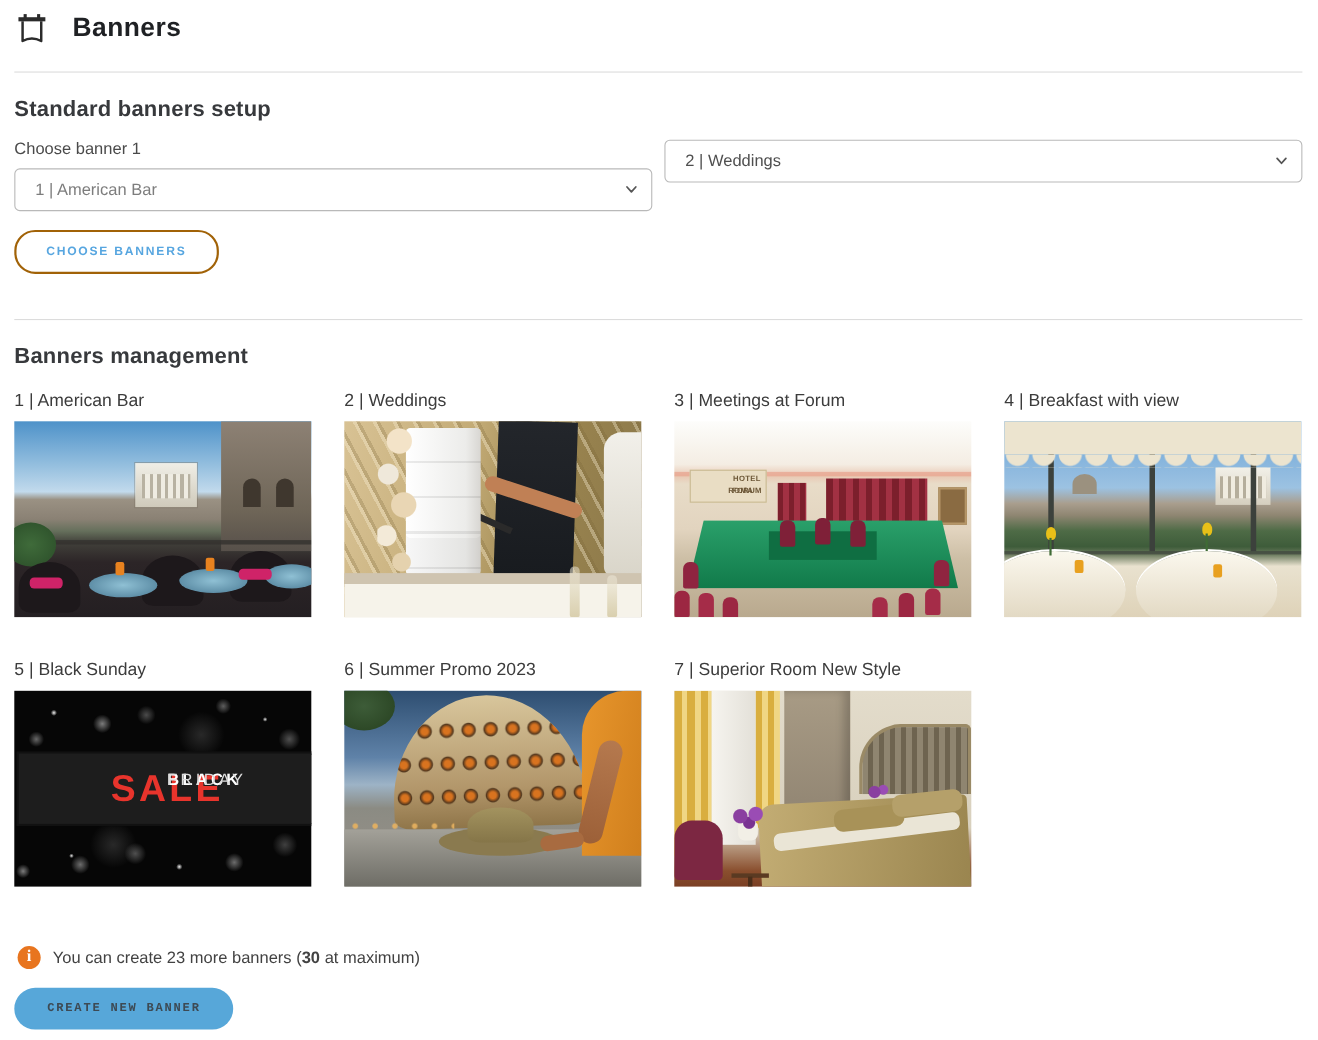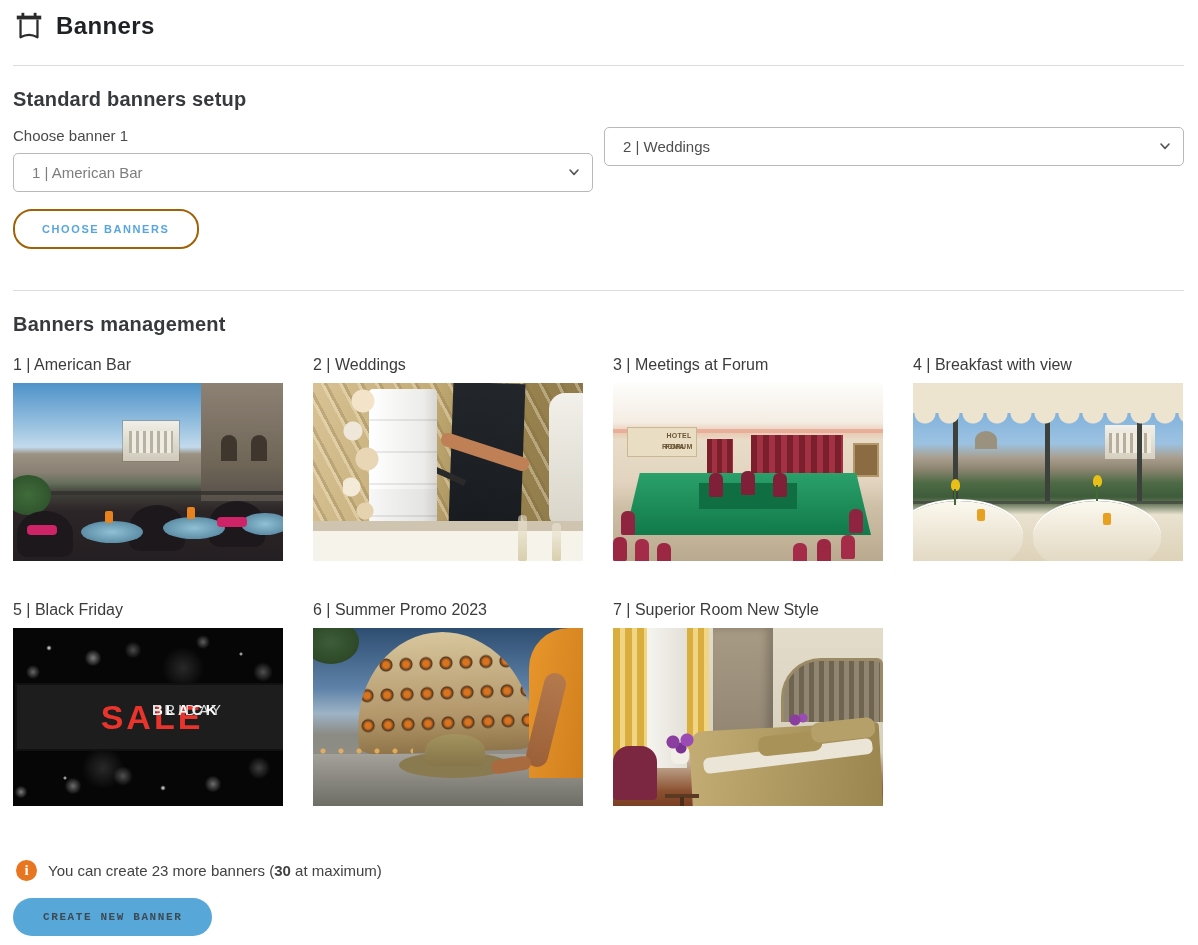--- a/index.html
+++ b/index.html
@@ -1,21 +1,21 @@
 <!DOCTYPE html>
 <html><head>
 <meta charset="utf-8">
 <style>
   * { box-sizing: border-box; }
   html,body { margin:0; padding:0; background:#fff; }
   body { width:1198px; min-height:945px; font-family:"Liberation Sans", sans-serif; color:#333; }
   .page { padding:6px 14px 0 13px; }
 
   
-  .hdr { display:flex; align-items:center; gap:11px; padding-top:4px; margin-bottom:23px; }
+  .hdr { display:flex; align-items:center; gap:21px; padding-top:4px; margin-bottom:23px; }
   .hdr svg { display:block; }
   .hdr h1 { margin:0; font-size:24px; font-weight:800; letter-spacing:.4px; color:#1f2124; }
 
   .rule { border:none; border-top:1px solid #dcdcdc; margin:0; }
 
   h2.section { font-size:20px; font-weight:600; color:#37393c; margin:22px 0 16px; letter-spacing:.2px; }
 
   
   .fields { display:grid; grid-template-columns:1fr 1fr; column-gap:11px; }
   .field label { display:block; font-size:15px; color:#4a4a4a; margin-bottom:9px; }
@@ -315,21 +315,21 @@
           <i class="awn"></i>
           <i class="t1"></i>
             <i class="t2"></i>
           <i class="tu1"></i>
             <i class="tu2"></i>
           <i class="oj"></i>
         </div>
       </div>
 
       <div class="cell">
-        <div class="banner-label">5 | Black Friday</div>
+        <div class="banner-label">5 | Black Sunday</div>
         <div class="thumb bn5">
           <div class="band">
             <div class="l1">
                 <b>BLACK</b>
                 <span> FRIDAY</span>
               </div>
             <div class="l2">SALE</div>
           </div>
         </div>
       </div>

